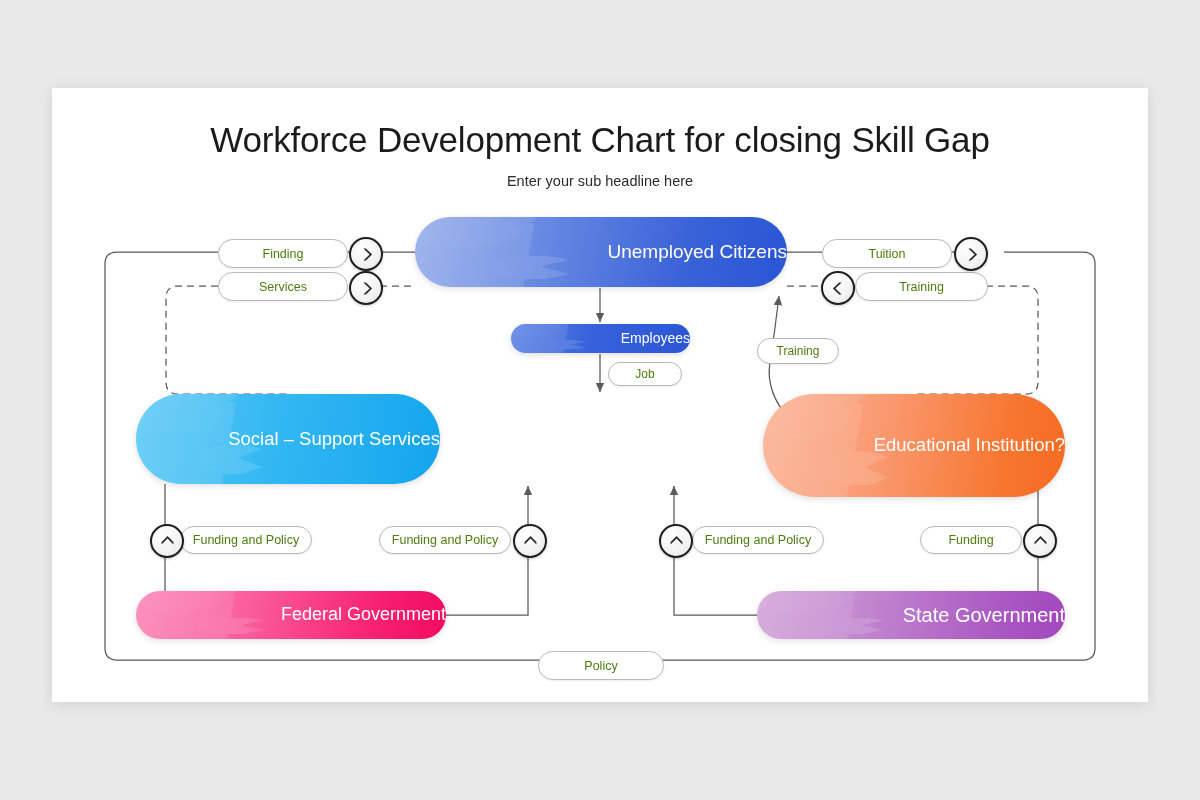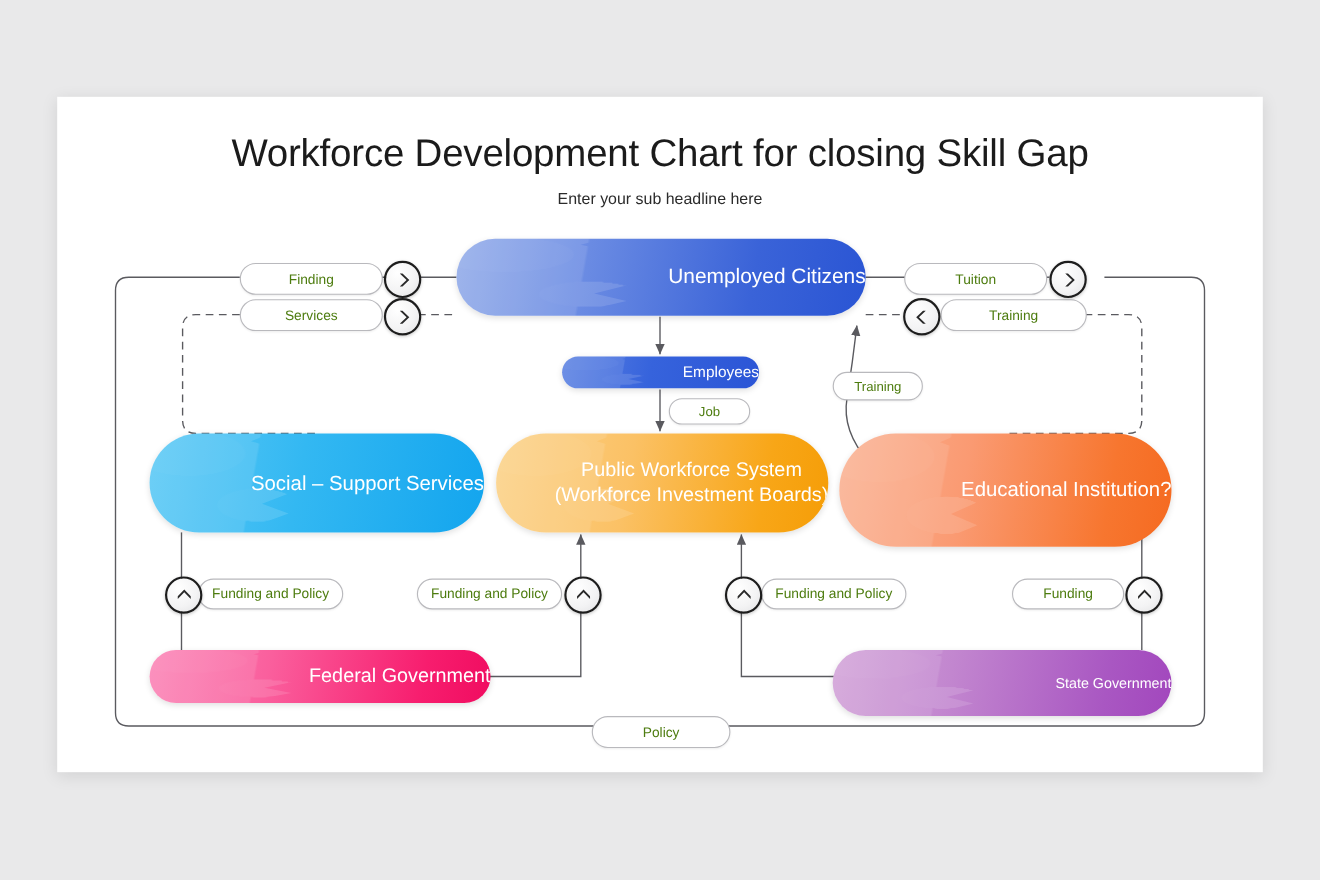--- a/index.html
+++ b/index.html
@@ -99,22 +99,22 @@
     left: 763px; top: 394px; width: 302px; height: 103px;
     font-size: 18.5px;
     background: linear-gradient(100deg, #fab293 0%, #fa9a72 38%, #f7762f 80%, #f56a20 100%);
   }
   #n-federal {
     left: 136px; top: 591px; width: 310px; height: 48px;
     font-size: 18px;
     background: linear-gradient(100deg, #fb84b6 0%, #fa5f9d 35%, #f71d6e 80%, #f00c60 100%);
   }
   #n-state {
-    left: 757px; top: 591px; width: 308px; height: 60px;
-    font-size: 13px;
+    left: 757px; top: 591px; width: 308px; height: 48px;
+    font-size: 20px;
     background: linear-gradient(100deg, #d2a3d8 0%, #c286cf 35%, #a957c2 80%, #a247bd 100%);
   }
   .pill {
     position: absolute;
     background: #ffffff;
     border: 1px solid #b9b9bd;
     border-radius: 999px;
     display: flex;
     align-items: center;
     justify-content: center;
@@ -194,27 +194,20 @@
   <div class="node" id="n-employees">
     <div class="tex"></div>
     <span class="nlabel">Employees</span>
   </div>
 
   <div class="node" id="n-social">
     <div class="tex"></div>
     <span class="nlabel">Social – Support Services</span>
   </div>
 
-  <div class="node" id="n-pws">
-    <div class="tex"></div>
-    <span class="nlabel">
-      <span>Public Workforce System</span><br>
-      <span>(Workforce Investment Boards)</span>
-    </span>
-  </div>
 
   <div class="node" id="n-edu">
     <div class="tex"></div>
     <span class="nlabel">Educational Institution?</span>
   </div>
 
   <div class="node" id="n-federal">
     <div class="tex"></div>
     <span class="nlabel">Federal Government</span>
   </div>

